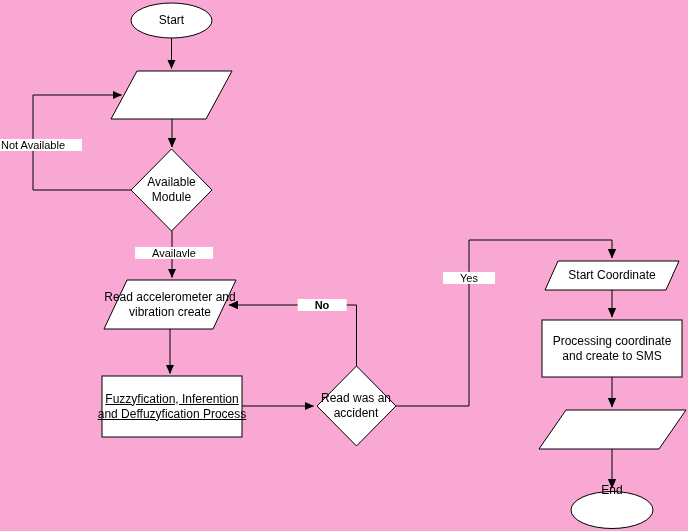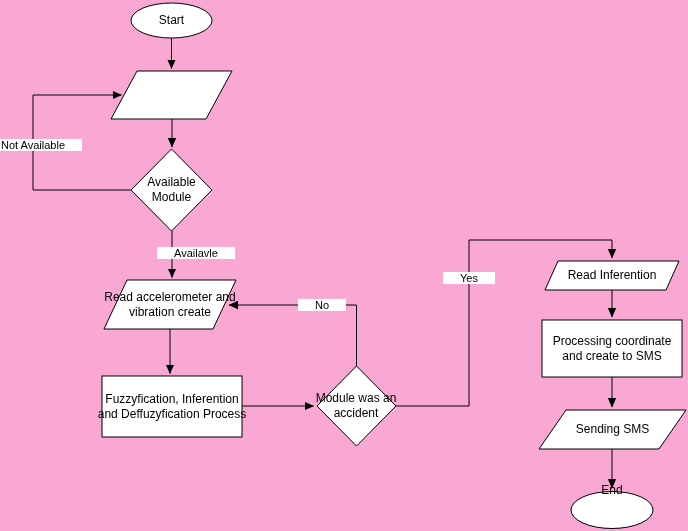--- a/index.html
+++ b/index.html
@@ -84,25 +84,24 @@
     <polygon class="shape" points="356.5,366 396,406 356.5,446 317,406"></polygon>
     <polygon class="shape" points="558,261 679,261 666,290 545,290"></polygon>
     <rect class="shape" x="542" y="320" width="140" height="57"></rect>
     <polygon class="shape" points="566,410 686,410 659,449 539,449"></polygon>
     <ellipse class="shape" cx="612" cy="510" rx="41" ry="18.5"></ellipse>
   </svg>
 
   <div class="node-label" style="left:131px; top:3px; width:81px; height:35px;">Start</div>
   <div class="node-label" style="left:131px; top:149px; width:81px; height:82px;">Available Module</div>
   <div class="node-label" style="left:104px; top:280px; width:132px; height:49px;">Read accelerometer and vibration create</div>
-  <div class="node-label" style="left:97px; top:376px; width:150px; height:61px;">Fuzzyfication, Inferention and Deffuzyfication Process</div>
-  <div class="node-label" style="left:312px; top:366px; width:88px; height:80px;">Module was an accident</div>
-  <div class="node-label" style="left:545px; top:261px; width:134px; height:29px;">Read Inferention</div>
+  <div class="node-label" style="left:97px; top:376px; width:150px; height:61px;text-decoration:underline;">Fuzzyfication, Inferention and Deffuzyfication Process</div>
+  <div class="node-label" style="left:312px; top:366px; width:88px; height:80px;">Read was an accident</div>
+  <div class="node-label" style="left:545px; top:261px; width:134px; height:29px;">Start Coordinate</div>
   <div class="node-label" style="left:542px; top:320px; width:140px; height:57px;">Processing coordinate and create to SMS</div>
-  <div class="node-label" style="left:539px; top:410px; width:147px; height:39px;">Sending SMS</div>
   <div class="node-label" style="left:571px; top:471px; width:82px; height:38px;">End</div>
 
   <div class="edge-label" style="left:33px; top:145px;">Not Available</div>
-  <div class="edge-label" style="left:174px; top:253px;margin-left:22px;">Availavle</div>
-  <div class="edge-label" style="left:322px; top:305px;">No</div>
+  <div class="edge-label" style="left:174px; top:253px;">Availavle</div>
+  <div class="edge-label" style="left:322px; top:305px;font-weight:bold;">No</div>
   <div class="edge-label" style="left:469px; top:278px;">Yes</div>
 
 </div>
 
 </body></html>

